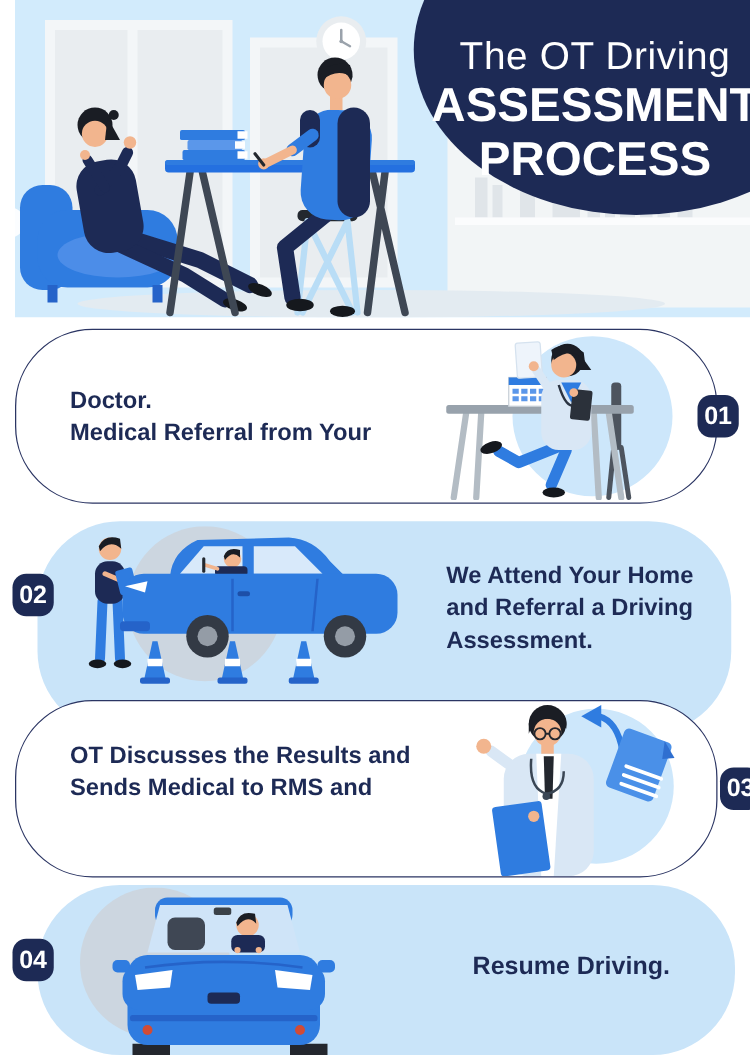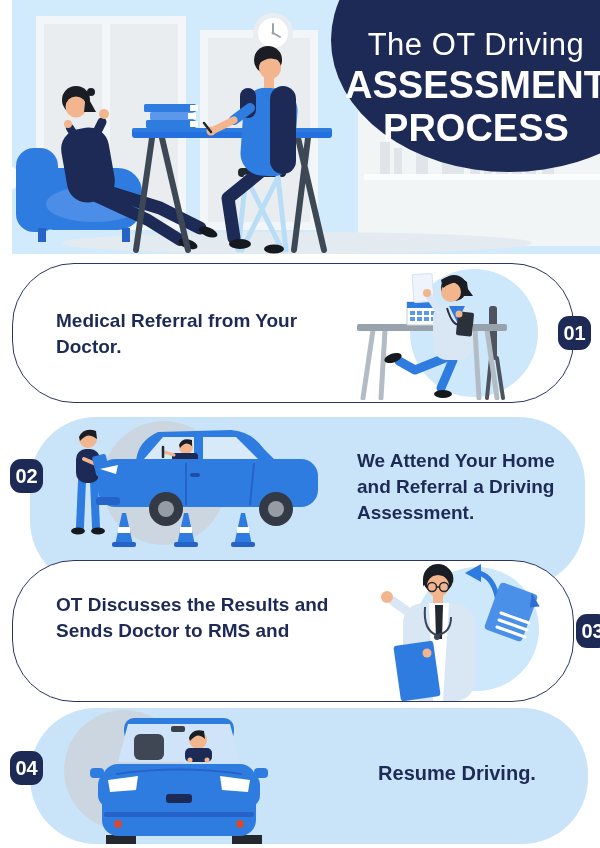--- a/index.html
+++ b/index.html
@@ -160,22 +160,22 @@
     <div class="title-blob"></div>
     <div class="title-text">
       <div class="title-line1">The OT Driving</div>
       <div class="title-line2">ASSESSMENT</div>
       <div class="title-line3">PROCESS</div>
     </div>
   </div>
 
   <div class="card card-white" id="card1">
     <div class="step-text">
+      <div>Doctor.</div>
       <div>Medical Referral from Your</div>
-      <div>Doctor.</div>
     </div>
     <svg class="illus" width="220" height="134" viewBox="0 0 220 134">
       <circle cx="133" cy="67" r="64" fill="var(--circle-blue)"></circle>
       <g>
         <rect x="148" y="40" width="8" height="54" rx="3" fill="#4d545e"></rect>
         <path d="M150,92 L146,132 M156,92 L162,132" stroke="#4d545e" stroke-width="4" stroke-linecap="round"></path>
       </g>
       <g>
         <path d="M32,64 L22,132 M44,64 L40,132 M146,64 L156,132 M134,64 L138,132" stroke="#b3bcc4" stroke-width="5" stroke-linecap="round"></path>
         <rect x="16" y="58" width="150" height="7" rx="2" fill="#98a2ac"></rect>
@@ -269,21 +269,21 @@
         <rect x="201" y="106" width="12" height="6" fill="#ffffff"></rect>
         <rect x="195" y="121" width="24" height="5" rx="2" fill="var(--blue-dark)"></rect>
       </g>
     </svg>
   </div>
   <div class="badge" id="badge2">02</div>
 
   <div class="card card-white" id="card3">
     <div class="step-text">
       <div>OT Discusses the Results and</div>
-      <div>Sends Doctor to RMS and</div>
+      <div>Sends Medical to RMS and</div>
     </div>
     <svg class="illus" width="226" height="140" viewBox="0 0 226 140">
       <circle cx="136" cy="68" r="62" fill="var(--circle-blue)"></circle>
       <g>
         <path d="M157,40 Q153,16 138,12" stroke="var(--blue)" stroke-width="5" fill="none"></path>
         <path d="M140,3 L124,12 L140,21 Z" fill="var(--blue)"></path>
       </g>
       <g>
         <rect x="150" y="26" width="40" height="50" rx="4" fill="#4a90e8" transform="rotate(20 170 51)"></rect>
         <g stroke="#ffffff" stroke-width="3" stroke-linecap="round">

